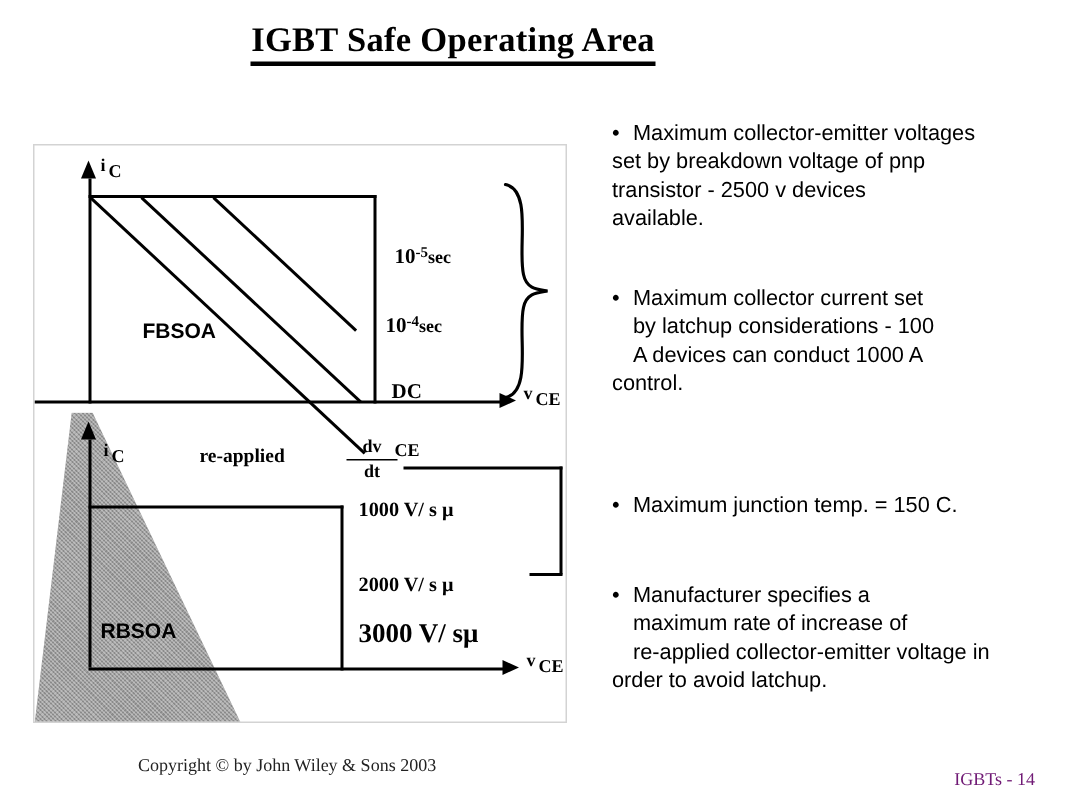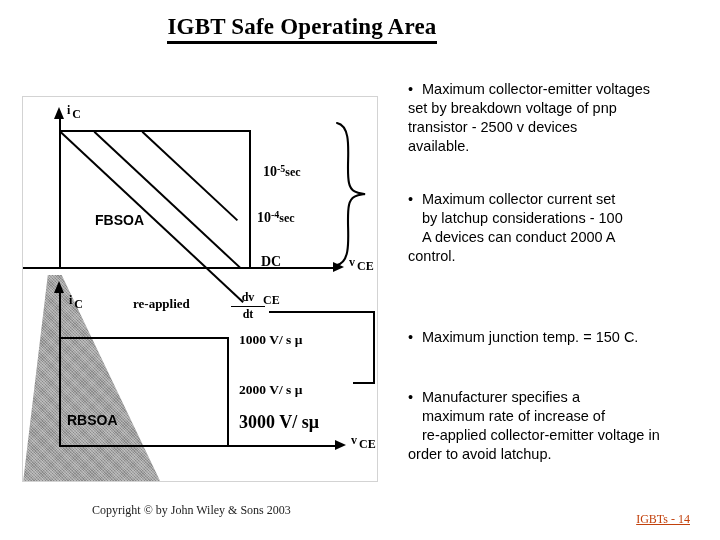--- a/index.html
+++ b/index.html
@@ -159,22 +159,21 @@
     font-family: "Liberation Serif", serif;
     font-size: 12px;
     color: #222;
   }
   #footer-pagenum {
     position: absolute;
     right: 30px;
     top: 512px;
     font-family: "Liberation Serif", serif;
     font-size: 12px;
-    color: #c2410c;
-    text-decoration: underline;
+    color: #701a75;
   }
 </style>
 </head>
 <body>
 
 <div id="slide-title">
   <span class="titletext">IGBT Safe Operating Area</span>
 </div>
 
 <div id="figure-frame">
@@ -264,21 +263,21 @@
     <span class="b-body">Maximum collector-emitter   voltages</span>
     <span class="b-flush">set by breakdown    voltage of pnp</span>
     <span class="b-flush">transistor -             2500 v devices</span>
     <span class="b-flush">available.</span>
   </div>
 
   <div class="bullet" style="top:110px;">
     <span class="b-dot">•</span>
     <span class="b-body">Maximum collector current set</span>
     <span class="b-body">by latchup considerations - 100</span>
-    <span class="b-body">A devices can conduct 2000 A</span>
+    <span class="b-body">A devices can conduct 1000 A</span>
     <span class="b-flush">control.</span>
   </div>
 
   <div class="bullet" style="top:248px;">
     <span class="b-dot">•</span>
     <span class="b-body">Maximum junction temp. = 150 C.</span>
   </div>
 
   <div class="bullet" style="top:308px;">
     <span class="b-dot">•</span>

